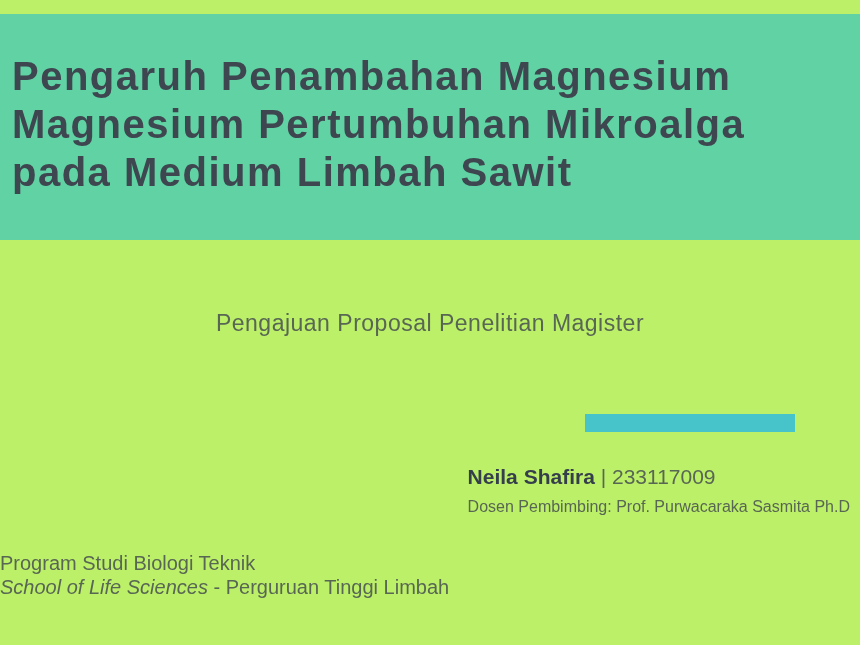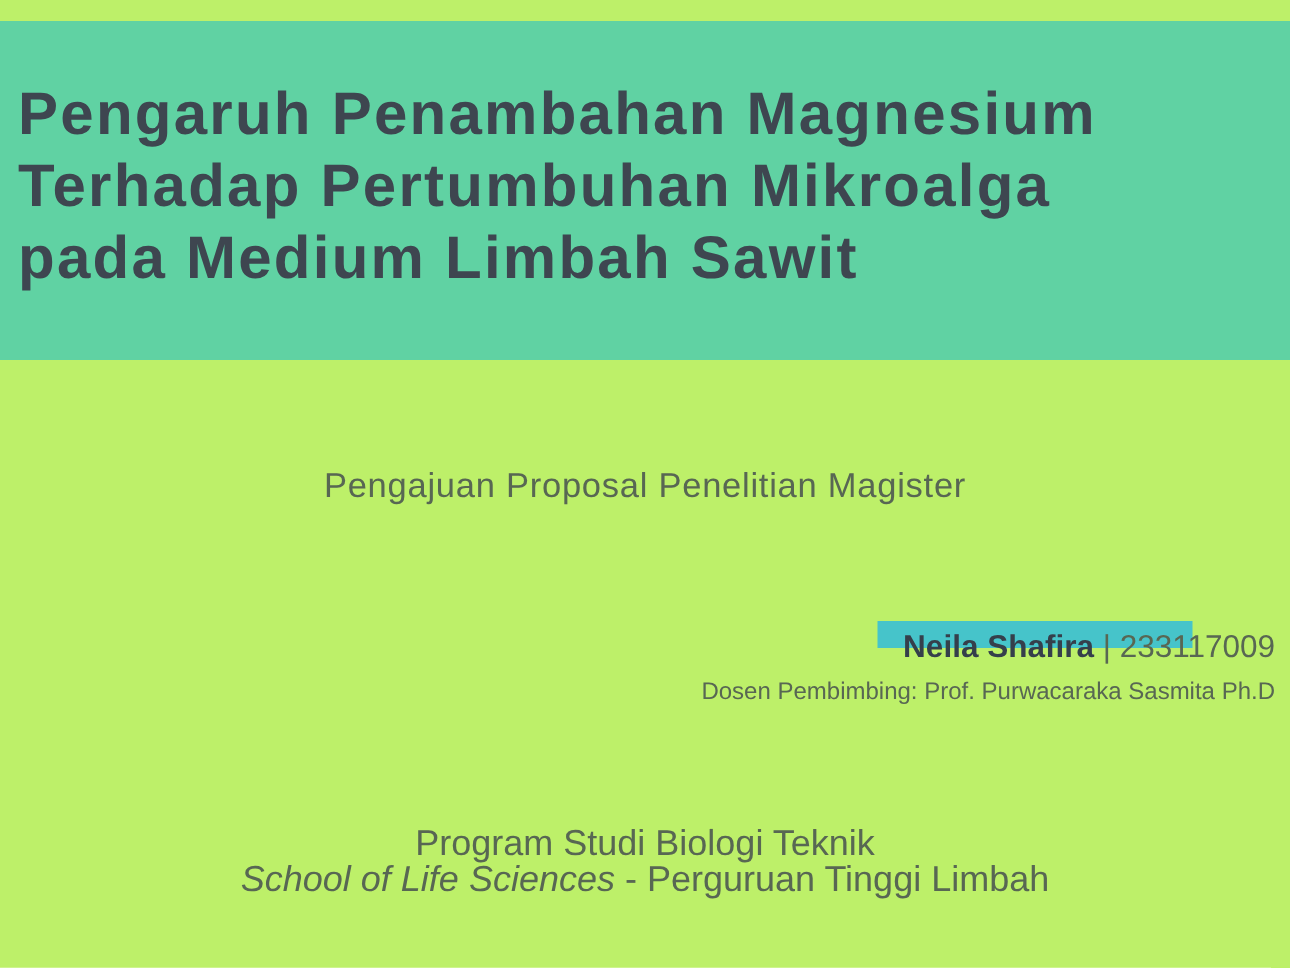--- a/index.html
+++ b/index.html
@@ -46,56 +46,55 @@
     margin-top: 24px;
   }
   .accent-bar {
     position: absolute;
     left: 585px; top: 414px;
     width: 210px; height: 18px;
     background: var(--accent-bar);
   }
   .author-block {
     position: absolute;
-    right: 10px; top: 419px;
-    text-align: right;
+    right: 10px; top: 464px;
+    text-align: left;
   }
   .author-line {
     font-size: 21px;
     line-height: 25px;
     color: var(--body-text);
   }
   .author-name {
     font-weight: 700;
     color: var(--name-text);
   }
   .supervisor {
     margin-top: 9px;
     font-size: 16px;
     color: var(--body-text);
   }
   .footer-block {
     position: absolute;
     left: 0; right: 0; top: 551px;
-    text-align: center;
-    font-size: 24px;
+    font-size: 20px;
     line-height: 24px;
     color: var(--body-text);
   }
   .footer-block em { font-style: italic; margin-top: 28px; }
 </style>
 </head>
 <body>
 
 <div class="slide">
 
   <header class="header-band">
     <h1 class="title">
       <span class="line">Pengaruh Penambahan Magnesium</span>
-      <span class="line">Terhadap Pertumbuhan Mikroalga</span>
+      <span class="line">Magnesium Pertumbuhan Mikroalga</span>
       <span class="line">pada Medium Limbah Sawit</span>
     </h1>
   </header>
 
   <div class="subtitle">Pengajuan Proposal Penelitian Magister</div>
 
   <div class="accent-bar"></div>
 
   <div class="author-block">
     <div class="author-line">

